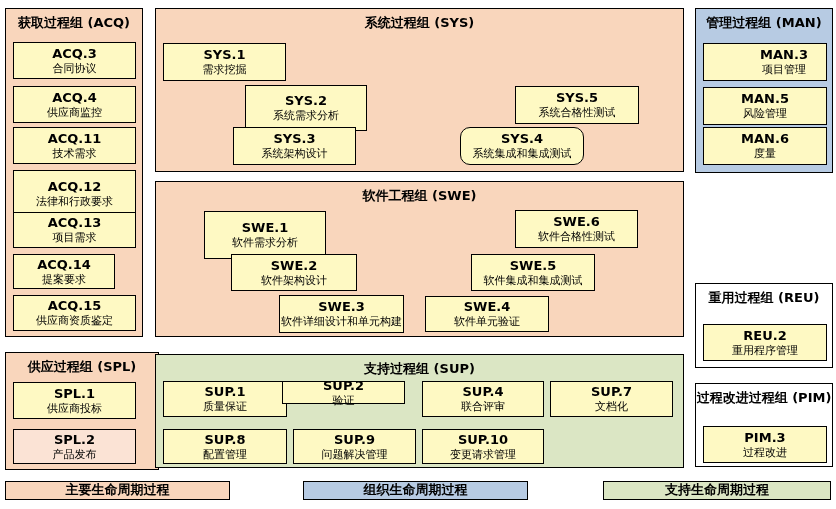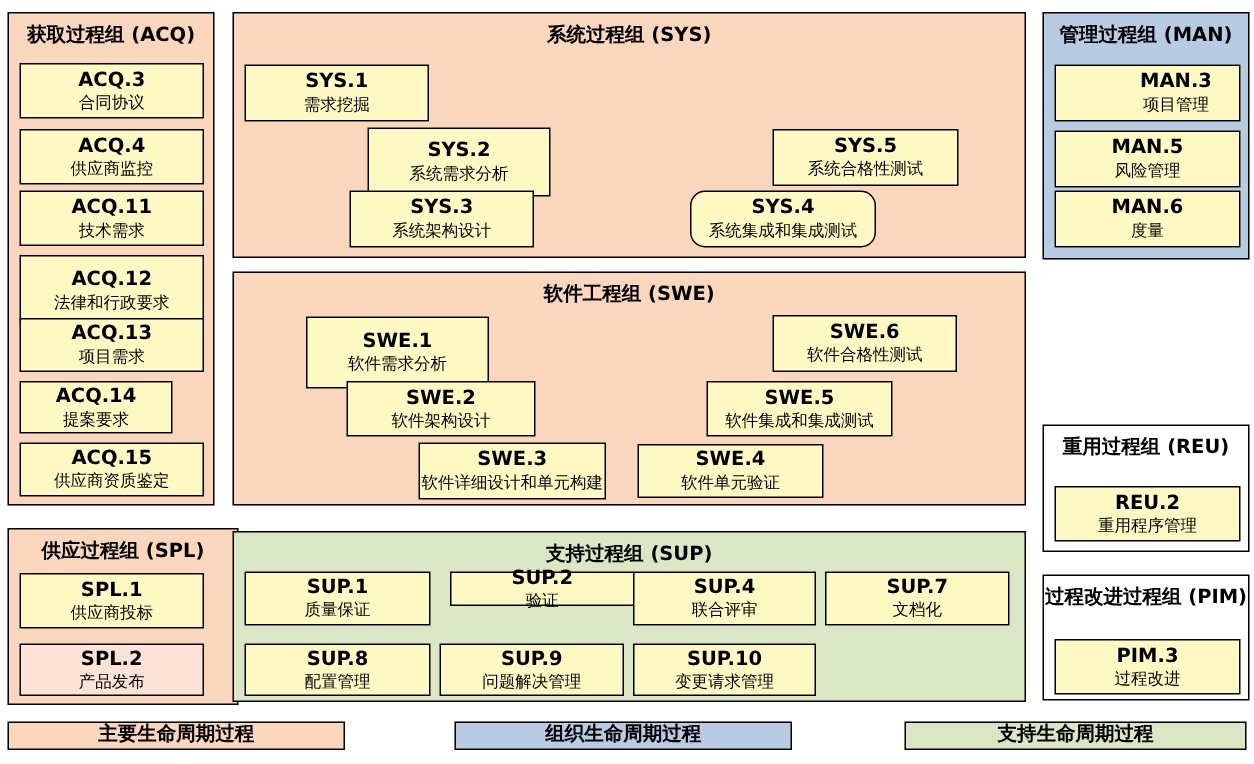--- a/index.html
+++ b/index.html
@@ -157,21 +157,21 @@
       <span class="pname">软件单元验证</span>
     </div>
   </div>
 
   <div class="group group-green" style="left:155px; top:354px; width:529px; height:114px;">
     <div class="group-title">支持过程组 (SUP)</div>
     <div class="pbox" style="left:7px; top:26px; width:124px; height:36px;">
       <span class="pid">SUP.1</span>
       <span class="pname">质量保证</span>
     </div>
-    <div class="pbox" style="left:144px; top:26px; width:123px; height:23px;">
+    <div class="pbox" style="left:126px; top:26px; width:123px; height:23px;">
       <span class="pid">SUP.2</span>
       <span class="pname">验证</span>
     </div>
     <div class="pbox" style="left:266px; top:26px; width:122px; height:36px;">
       <span class="pid">SUP.4</span>
       <span class="pname">联合评审</span>
     </div>
     <div class="pbox" style="left:394px; top:26px; width:123px; height:36px;">
       <span class="pid">SUP.7</span>
       <span class="pname">文档化</span>

